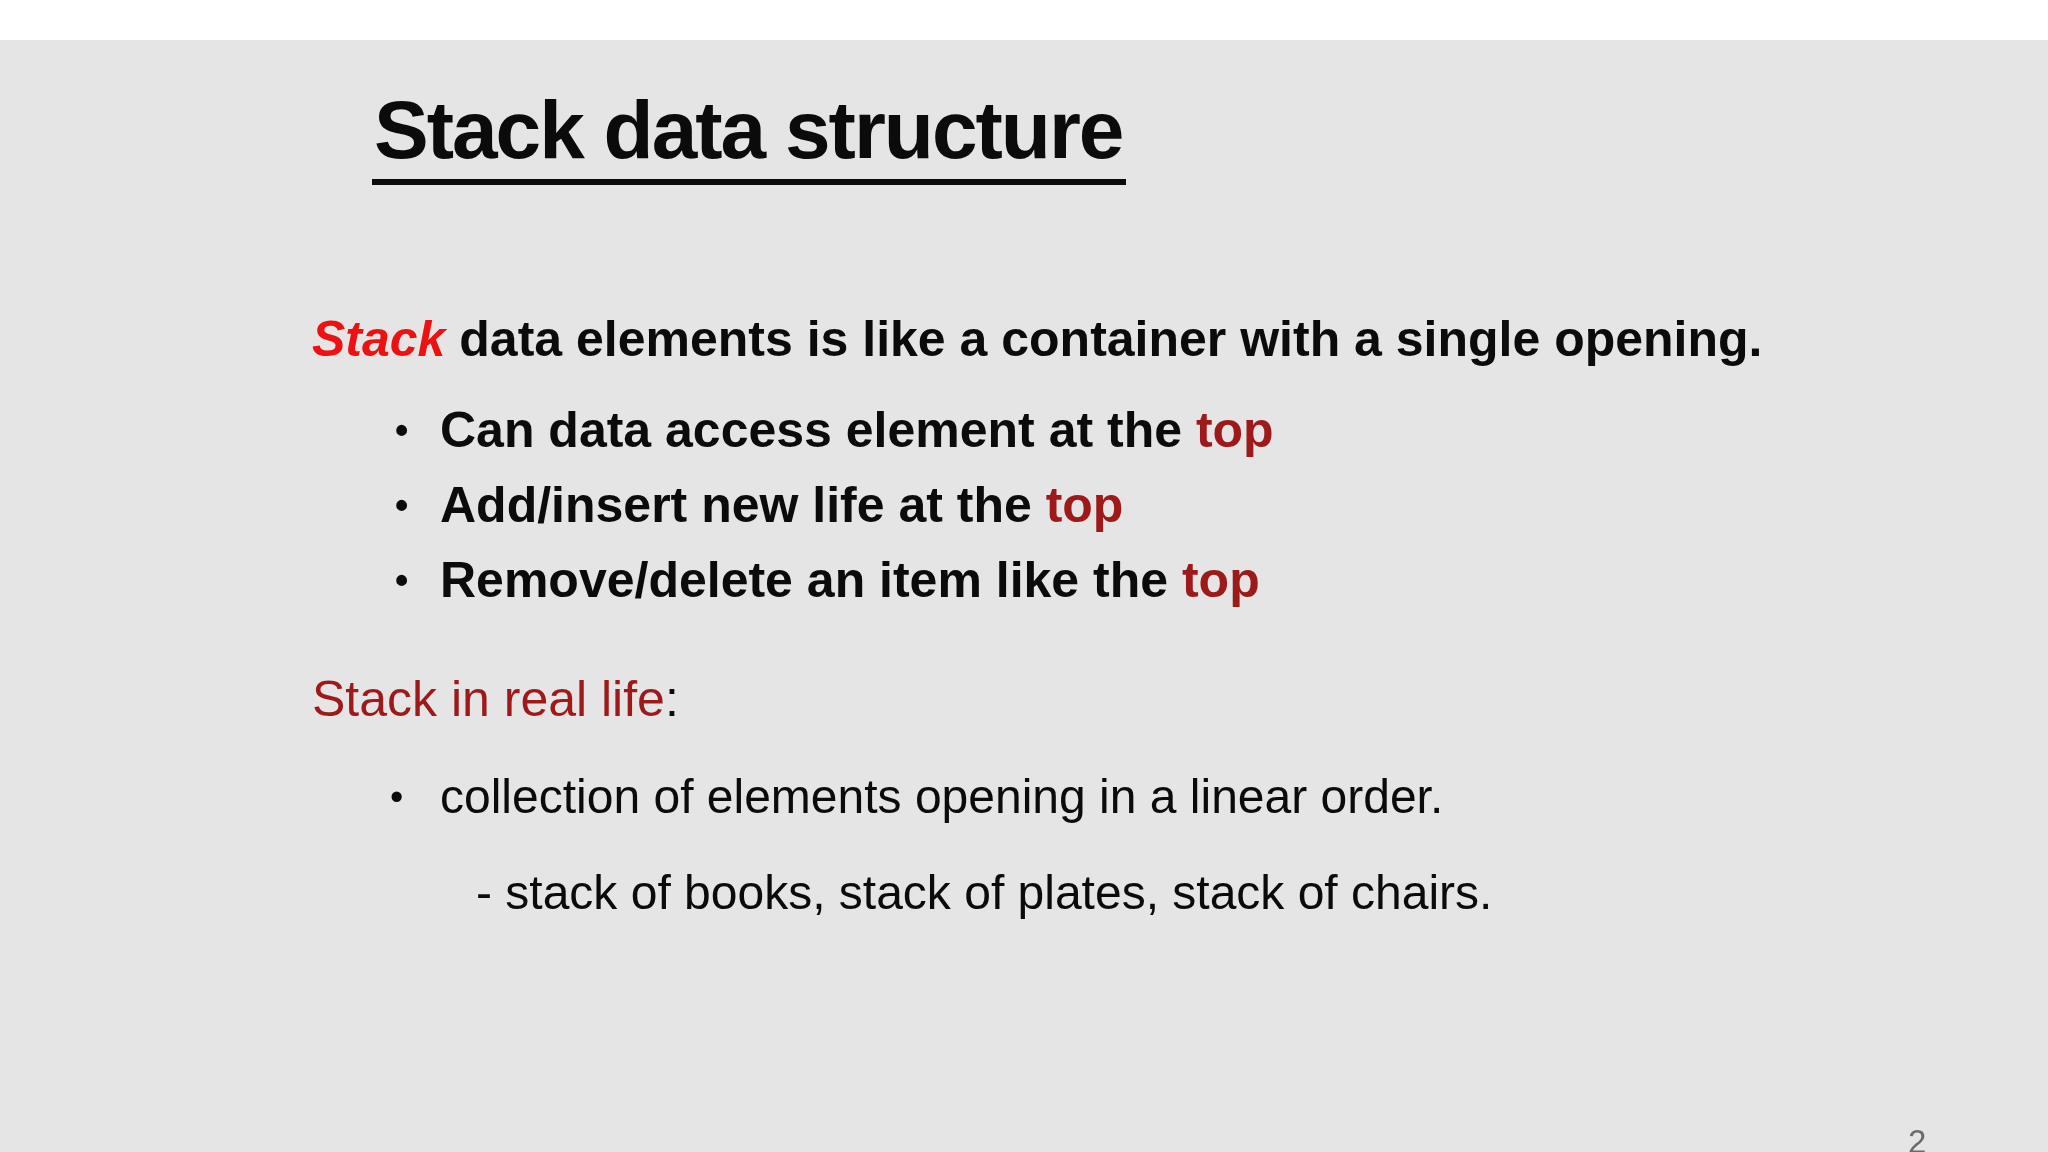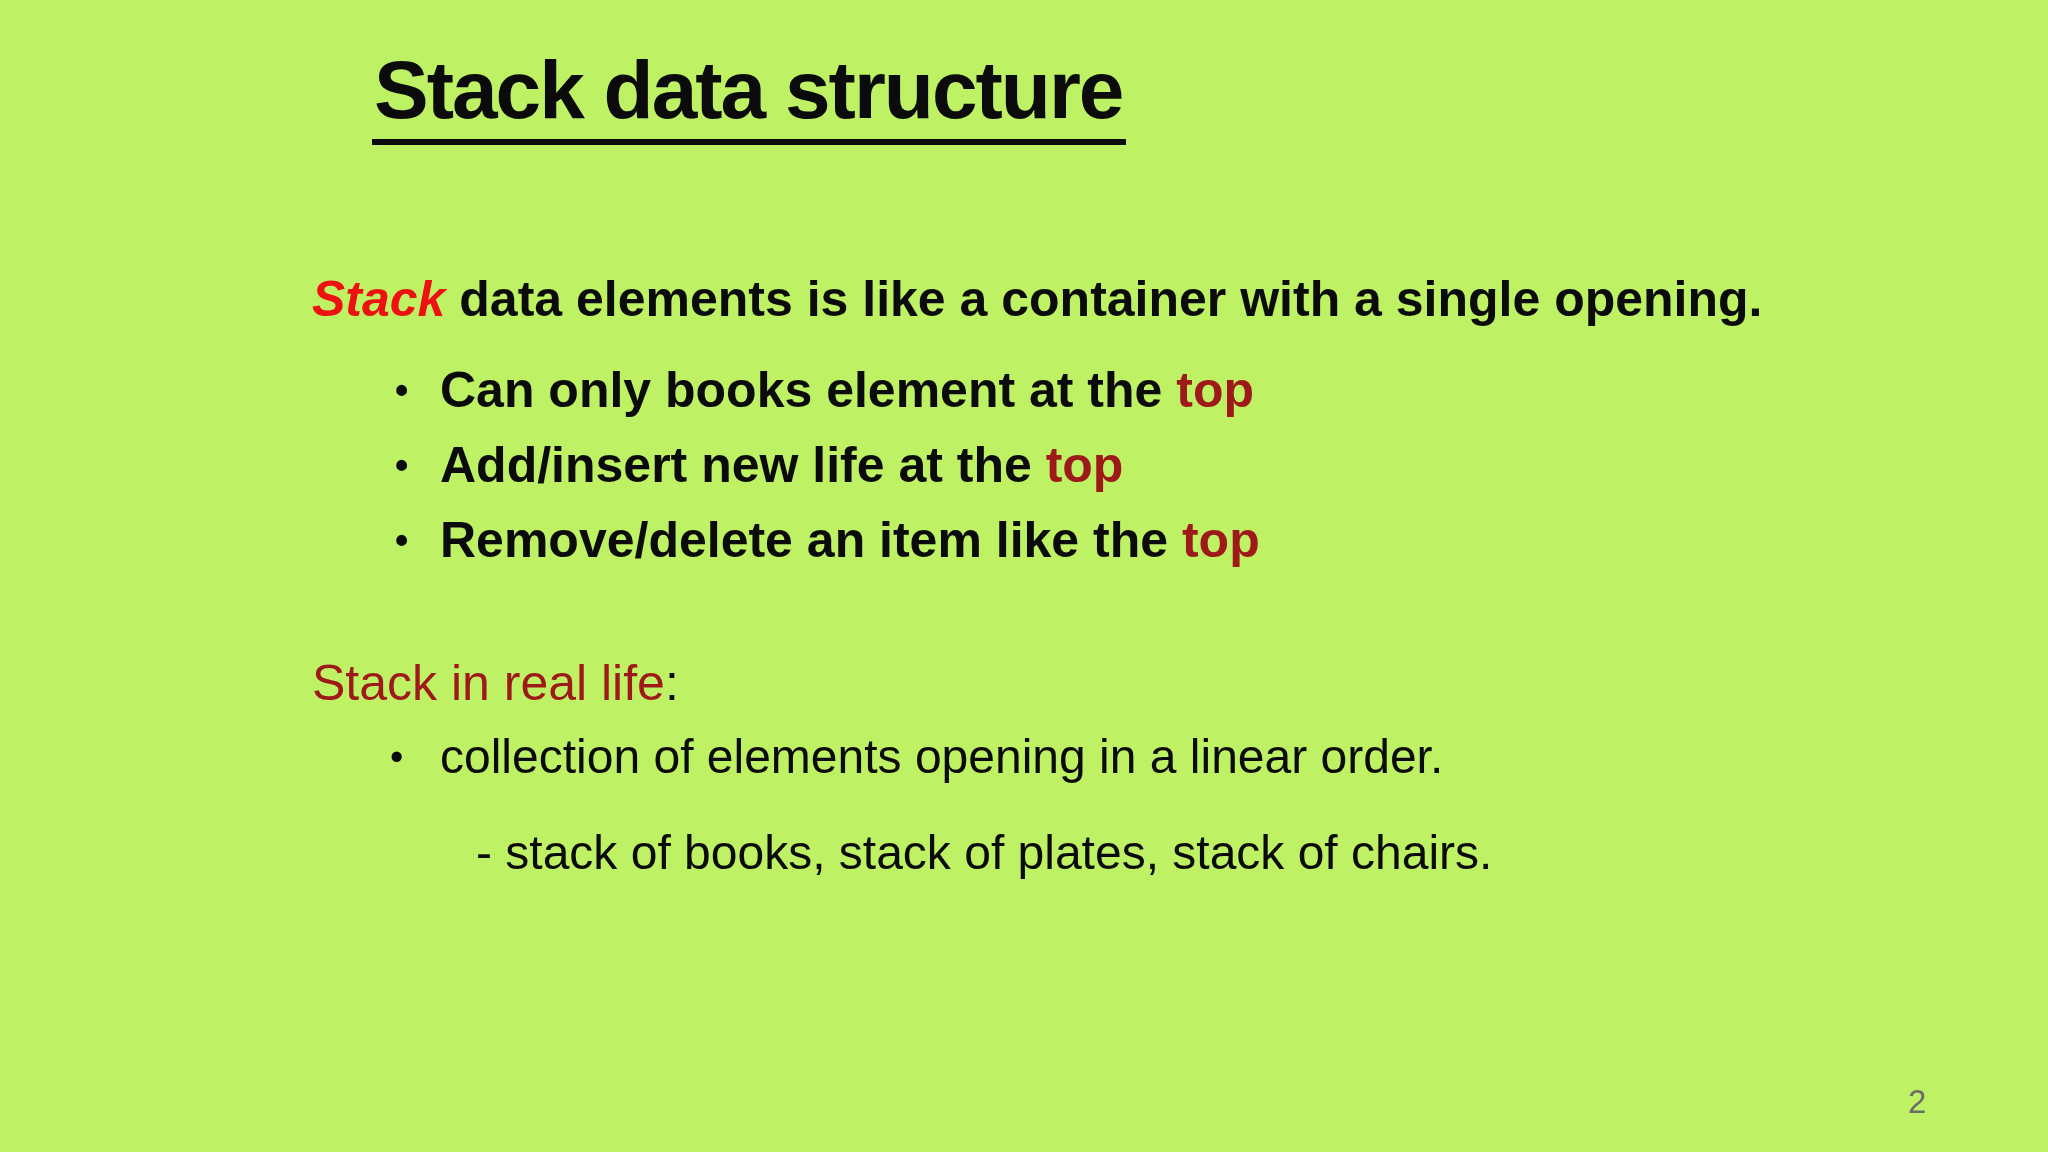--- a/index.html
+++ b/index.html
@@ -11,21 +11,22 @@
     width: 2048px;
     height: 1152px;
     position: relative;
     overflow: hidden;
     font-family: "Liberation Sans", sans-serif;
     color: #0b0b0b;
   }
   .slide {
     position: absolute;
     inset: 0;
-    background: #bef264;
+    background: #e5e5e5;
+    margin-top: 40px;
   }
   .title {
     position: absolute;
     left: 372px;
     top: 42px;
     font-size: 82px;
     font-weight: 600;
     letter-spacing: -2px;
     line-height: 1.16;
     color: #0b0b0b;
@@ -59,21 +60,21 @@
     color: #0b0b0b;
     flex: 0 0 45px;
   }
   .bold-row { font-size: 50px; font-weight: 700; }
   .b1 { top: 361px; }
   .b2 { top: 436px; }
   .b3 { top: 511px; }
   .real-life-heading {
     position: absolute;
     left: 312px;
-    top: 654px;
+    top: 630px;
     font-size: 50px;
     font-weight: 400;
     line-height: 58px;
     white-space: nowrap;
   }
   .real-life-heading .colon { color: #0b0b0b; }
   .regular-row { font-size: 48px; font-weight: 400; }
   .b4 { top: 728px; left: 390px; }
   .b4 .dot { width: 50px; flex-basis: 50px; }
   .sub-item {
@@ -100,21 +101,21 @@
 <div class="slide">
 
   <div class="title">Stack data structure</div>
 
   <div class="intro">
     <span class="red">Stack</span><span> data elements is like a container with a single opening.</span>
   </div>
 
   <div class="bullet-row bold-row b1">
     <span class="dot">•</span>
-    <span><span>Can only books element at the </span><span class="darkred">top</span></span>
+    <span><span>Can data access element at the </span><span class="darkred">top</span></span>
   </div>
 
   <div class="bullet-row bold-row b2">
     <span class="dot">•</span>
     <span><span>Add/insert new life at the </span><span class="darkred">top</span></span>
   </div>
 
   <div class="bullet-row bold-row b3">
     <span class="dot">•</span>
     <span><span>Remove/delete an item like the </span><span class="darkred">top</span></span>

